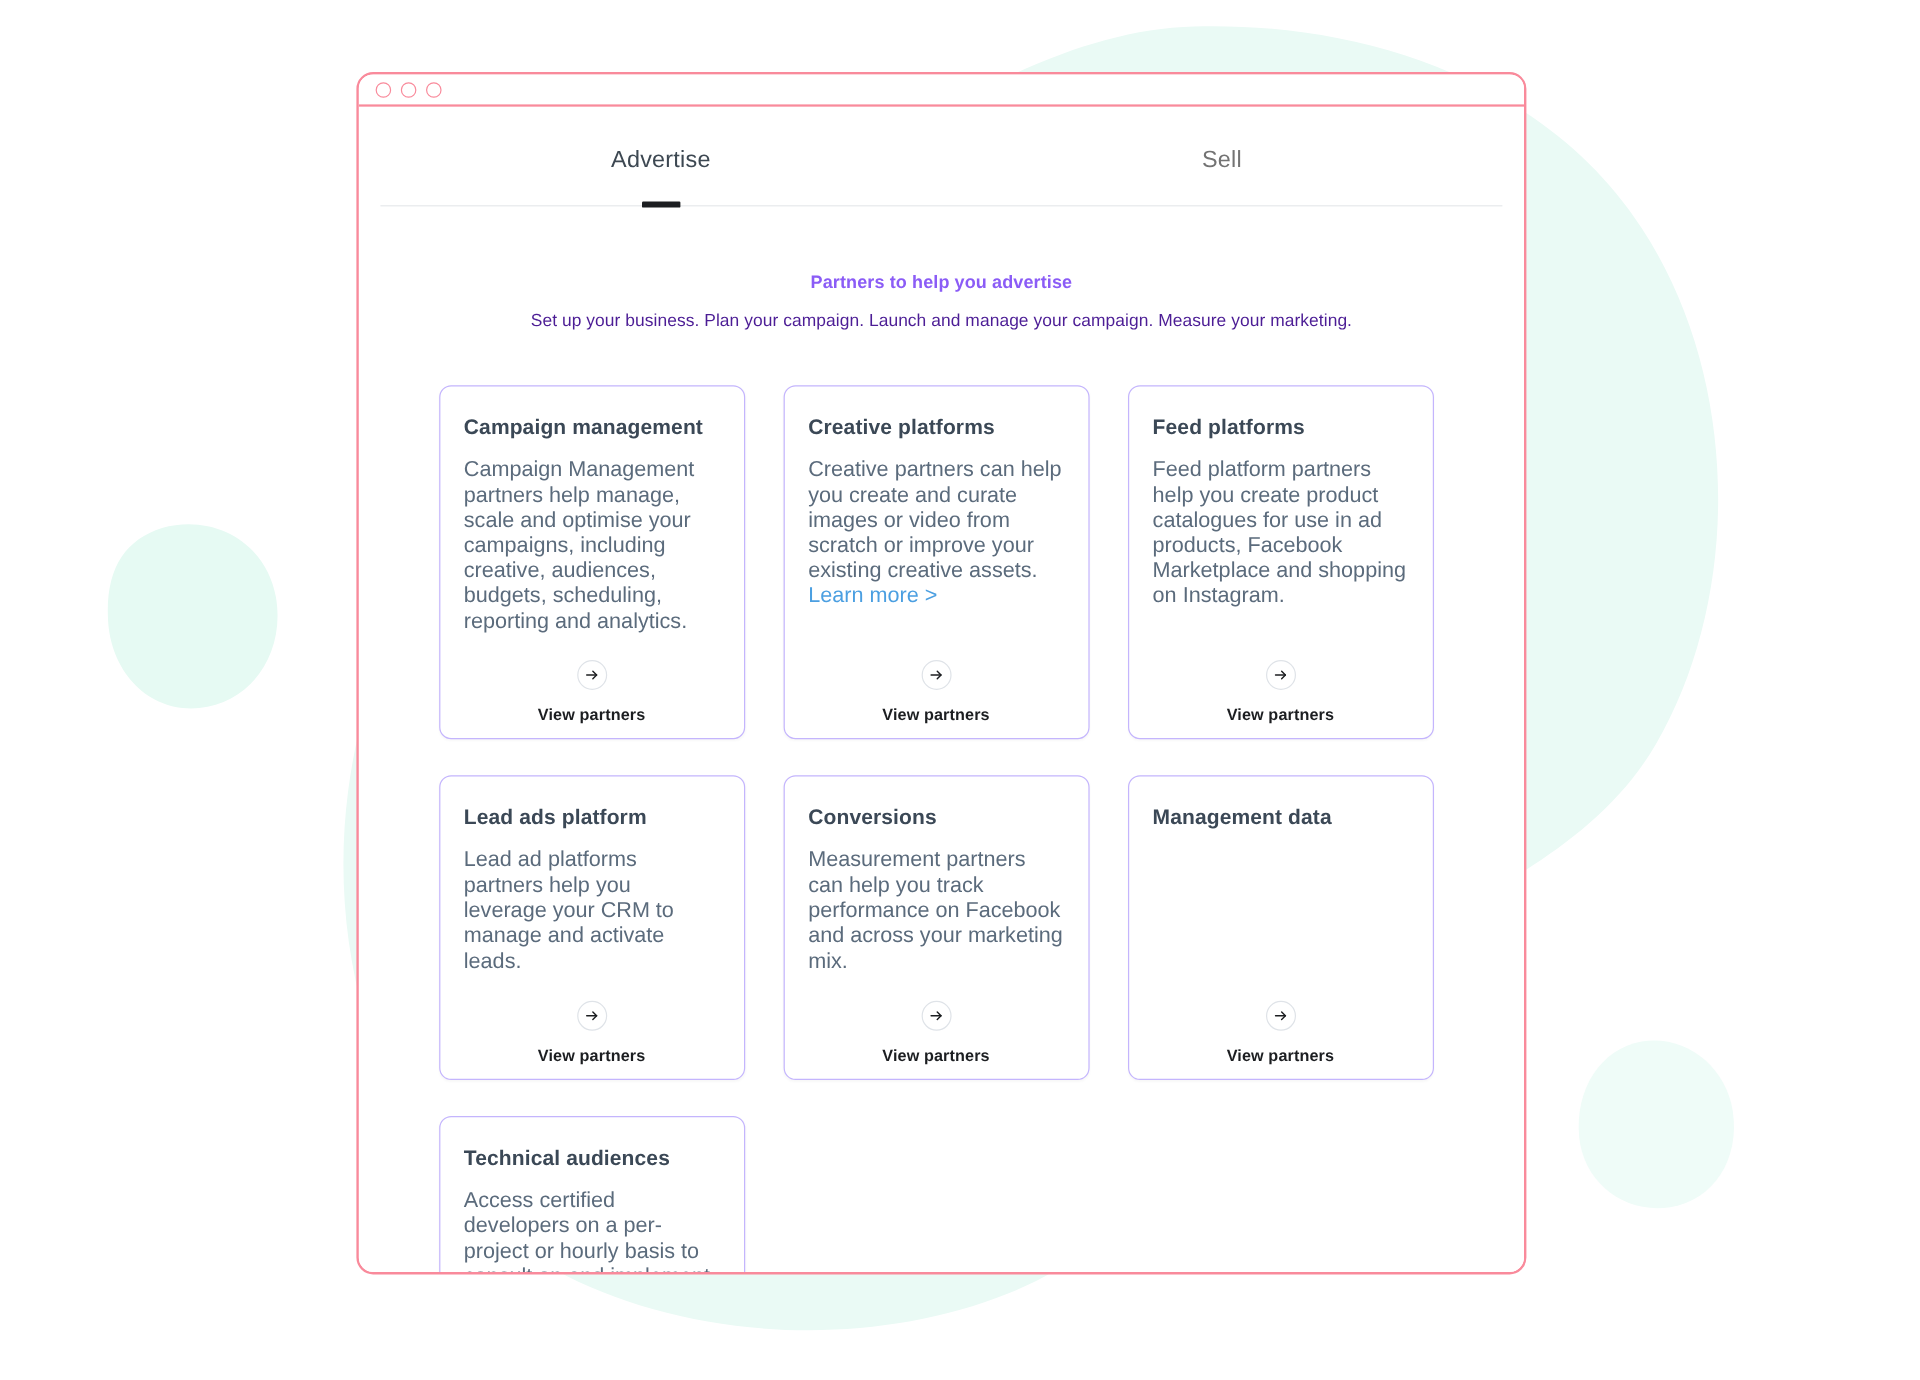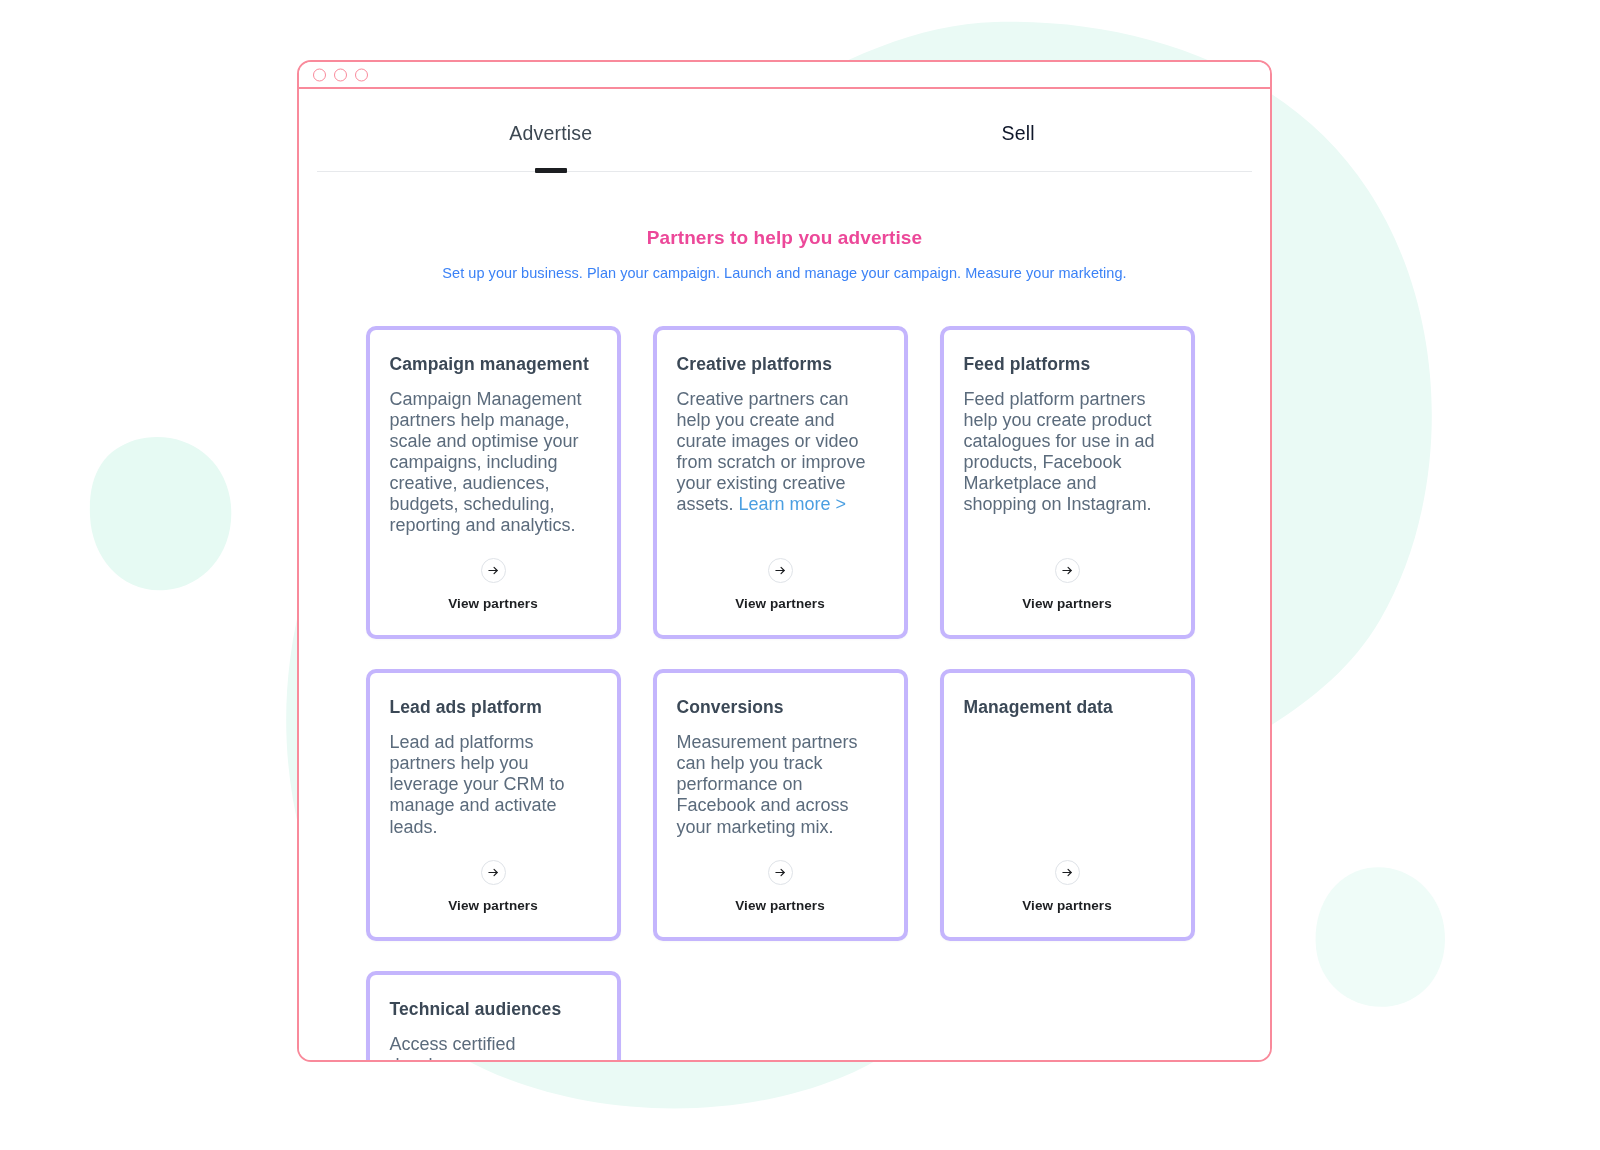--- a/index.html
+++ b/index.html
@@ -83,21 +83,21 @@
 
   .tabs {
     display: flex;
     position: relative;
   }
 
   .tab {
     flex: 1;
     text-align: center;
     font-size: 19.5px;
-    color: #0f172a;
+    color: #737373;
     letter-spacing: .2px;
     padding-bottom: 26px;
     position: relative;
     cursor: pointer;
   }
 
   .tab.active { color: #3d4852; }
 
   .tab.active::after {
     content: "";
@@ -117,48 +117,48 @@
     width: 100%;
   }
 
   
   .heading-block {
     text-align: center;
     margin-top: 55px;
   }
 
   .page-title {
-    font-size: 19px;
+    font-size: 15px;
     font-weight: 600;
-    color: #ec4899;
+    color: #8b5cf6;
     letter-spacing: .1px;
   }
 
   .page-sub {
     margin-top: 16px;
     font-size: 14.5px;
-    color: #3b82f6;
+    color: #4c1d95;
     letter-spacing: .05px;
   }
 
   
   .grid {
     margin: 45px auto 0;
     width: 838px;
     display: grid;
     grid-template-columns: repeat(3, 255px);
     column-gap: 32px;
     row-gap: 30px;
   }
 
   .card {
-    border: 4px solid #c4b5fd;
+    border: 1px solid #c4b5fd;
     border-radius: 10px;
     background: #ffffff;
-    padding: 24px 20px 24px 20px;
+    padding: 24px 20px 12px 20px;
     display: flex;
     flex-direction: column;
     min-height: 205px;
     box-shadow: 0 1px 2px rgba(16,24,40,0.03);
   }
 
   .card.tall { min-height: 216px; }
 
   .card-title {
     font-size: 17.5px;

